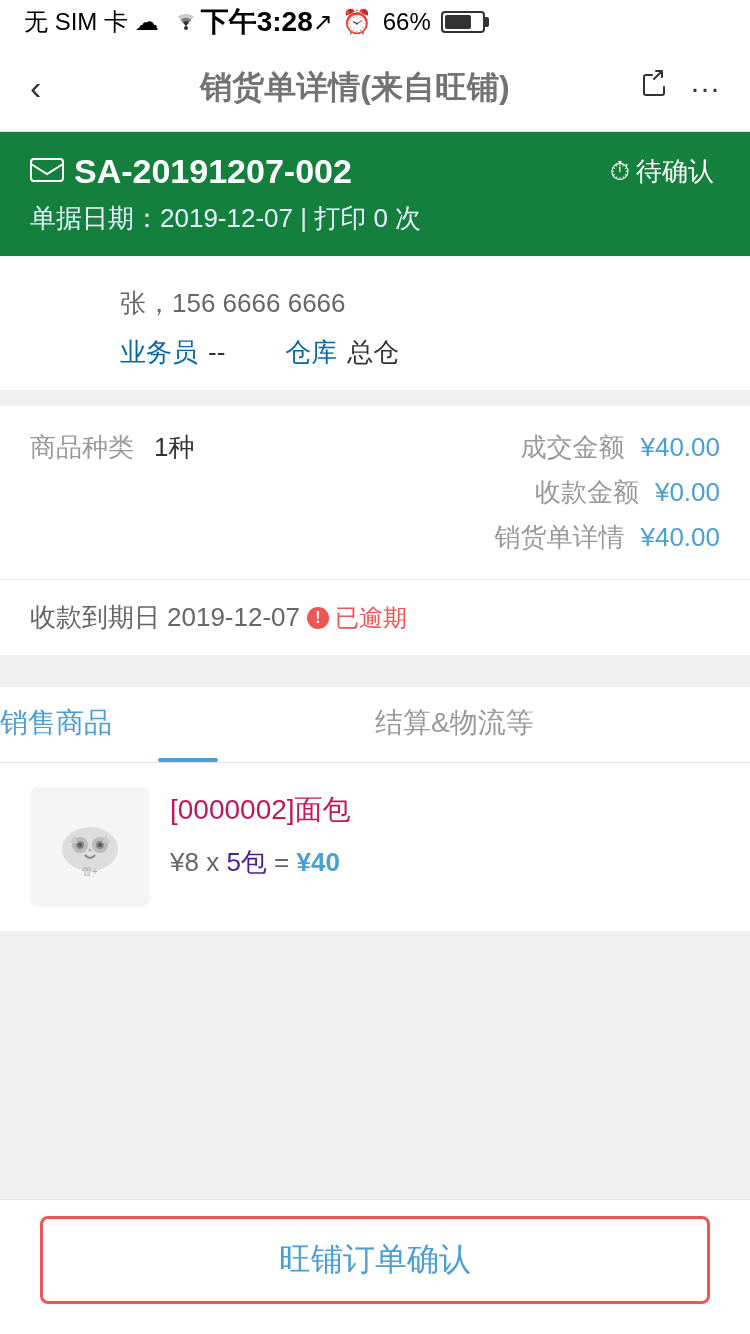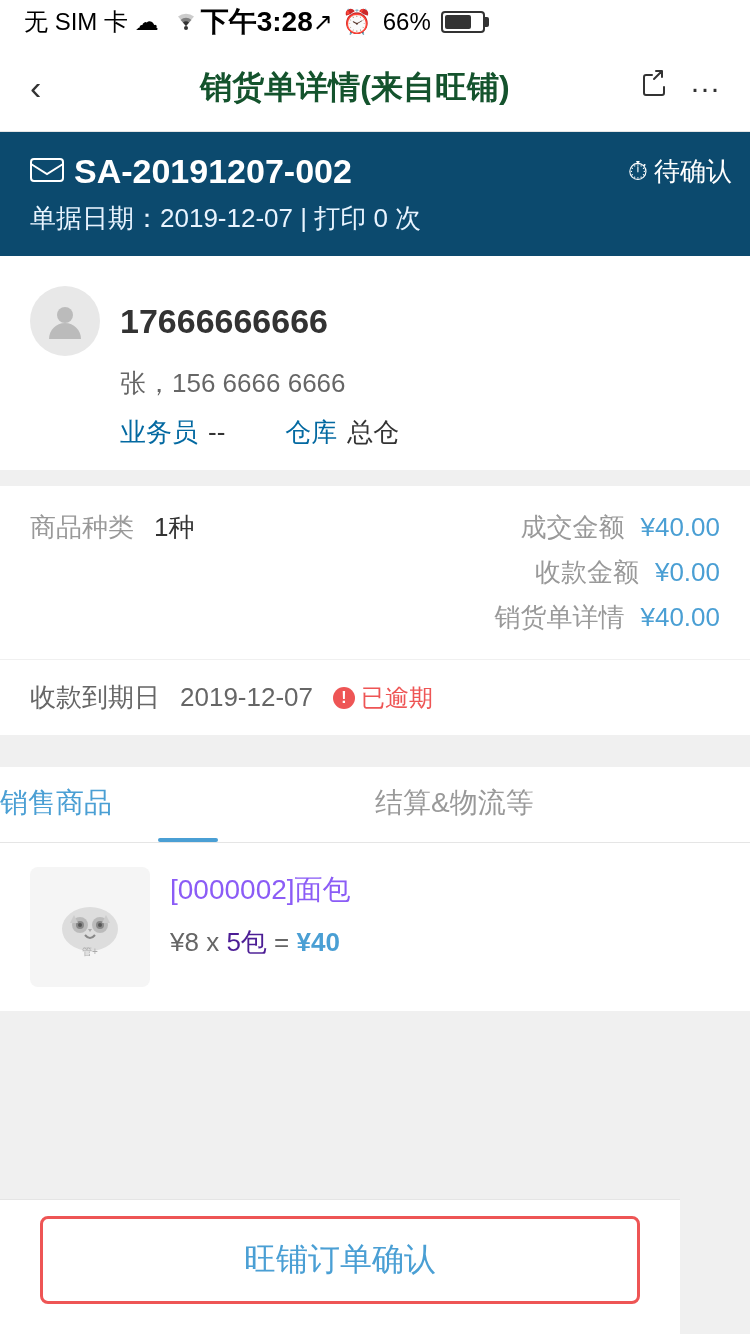--- a/index.html
+++ b/index.html
@@ -66,41 +66,41 @@
     }
     .nav-back {
       font-size: 34px;
       color: #333;
       cursor: pointer;
       width: 60px;
     }
     .nav-title {
       font-size: 32px;
       font-weight: 600;
-      color: #14532d;
+      color: #737373;
       flex: 1;
       text-align: center;
     }
     .nav-actions {
       display: flex;
       align-items: center;
       gap: 20px;
       width: 100px;
       justify-content: flex-end;
     }
     .nav-icon {
       font-size: 30px;
       color: #333;
       cursor: pointer;
     }
 
     
     .header-card {
-      background: #0c4a6e;
-      padding: 20px 18px 20px 30px;
+      background: #15803d;
+      padding: 20px 36px 20px 30px;
     }
     .header-card-row1 {
       display: flex;
       align-items: center;
       justify-content: space-between;
       margin-bottom: 10px;
     }
     .order-id {
       font-size: 34px;
       font-weight: 700;
@@ -209,21 +209,21 @@
 
     
     .due-section {
       background: #fff;
       padding: 20px 30px;
       border-top: 1px solid #f0f0f0;
     }
     .due-row {
       display: flex;
       align-items: center;
-      gap: 20px;
+      gap: 7px;
       font-size: 26px;
       color: #666;
     }
     .overdue-badge {
       background: transparent;
       color: #e55;
       font-size: 24px;
       display: flex;
       align-items: center;
       gap: 6px;
@@ -298,36 +298,36 @@
     .product-thumb svg {
       width: 80px;
       height: 60px;
     }
     .product-info {
       flex: 1;
       padding-top: 4px;
     }
     .product-name {
       font-size: 28px;
-      color: #8b5cf6;
+      color: #be185d;
       margin-bottom: 16px;
     }
     .product-price {
       font-size: 26px;
       color: #666;
     }
     .product-price .qty { color: #4c1d95; margin-top: 48px; }
     .product-price .total { color: #4a9fd4; font-weight: 600; }
 
     
     .bottom-bar {
       position: fixed;
       bottom: 0;
       left: 0;
-      width: 680px;
+      width: 750px;
       background: #fff;
       padding: 16px 40px 30px;
       border-top: 1px solid #e5e5e5;
     }
     .confirm-btn {
       width: 100%;
       height: 88px;
       background: #fff;
       border: 3px solid #e55;
       border-radius: 8px;
@@ -394,29 +394,20 @@
       <span>⏱</span>
       <span>待确认</span>
     </div>
   </div>
   <div class="order-date">
     <span>单据日期：</span><span>2019-12-07</span>&nbsp;<span>| 打印 0 次</span>
   </div>
 </div>
 
 <div class="customer-section">
-  <div class="customer-row">
-    <div class="avatar">
-      <svg width="40" height="40" viewBox="0 0 40 40" fill="none">
-        <circle cx="20" cy="14" r="8" fill="#bbb"></circle>
-        <path d="M4 38c0-8.837 7.163-16 16-16s16 7.163 16 16" fill="#bbb"></path>
-      </svg>
-    </div>
-    <div class="customer-name">17666666666</div>
-  </div>
   <div class="customer-sub">张，156 6666 6666</div>
   <div class="customer-meta">
     <div class="customer-meta-item">
       <span class="meta-label">业务员</span>
       <span class="meta-value">--</span>
     </div>
     <div class="customer-meta-item">
       <span class="meta-label">仓库</span>
       <span class="meta-value">总仓</span>
     </div>

